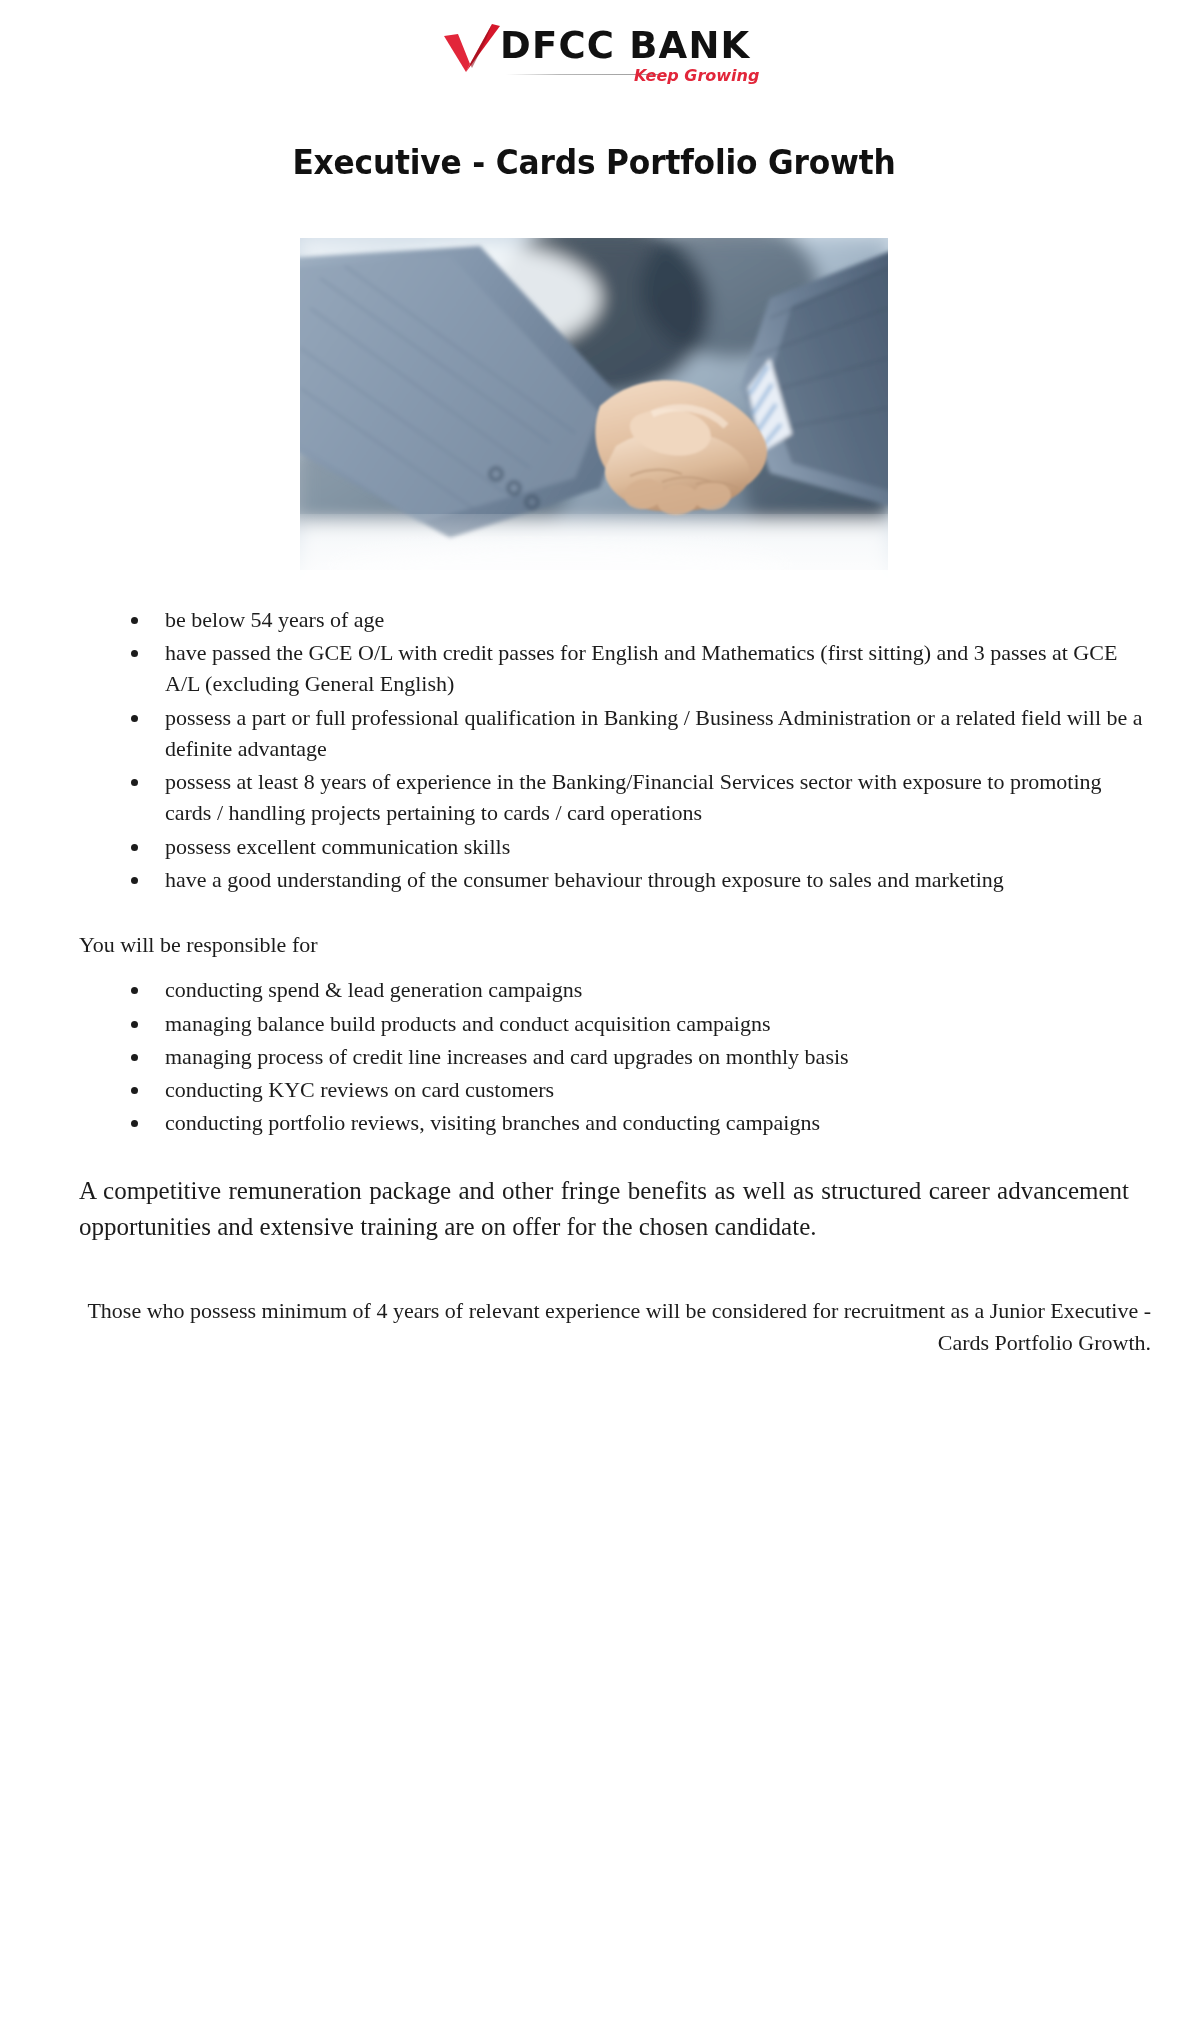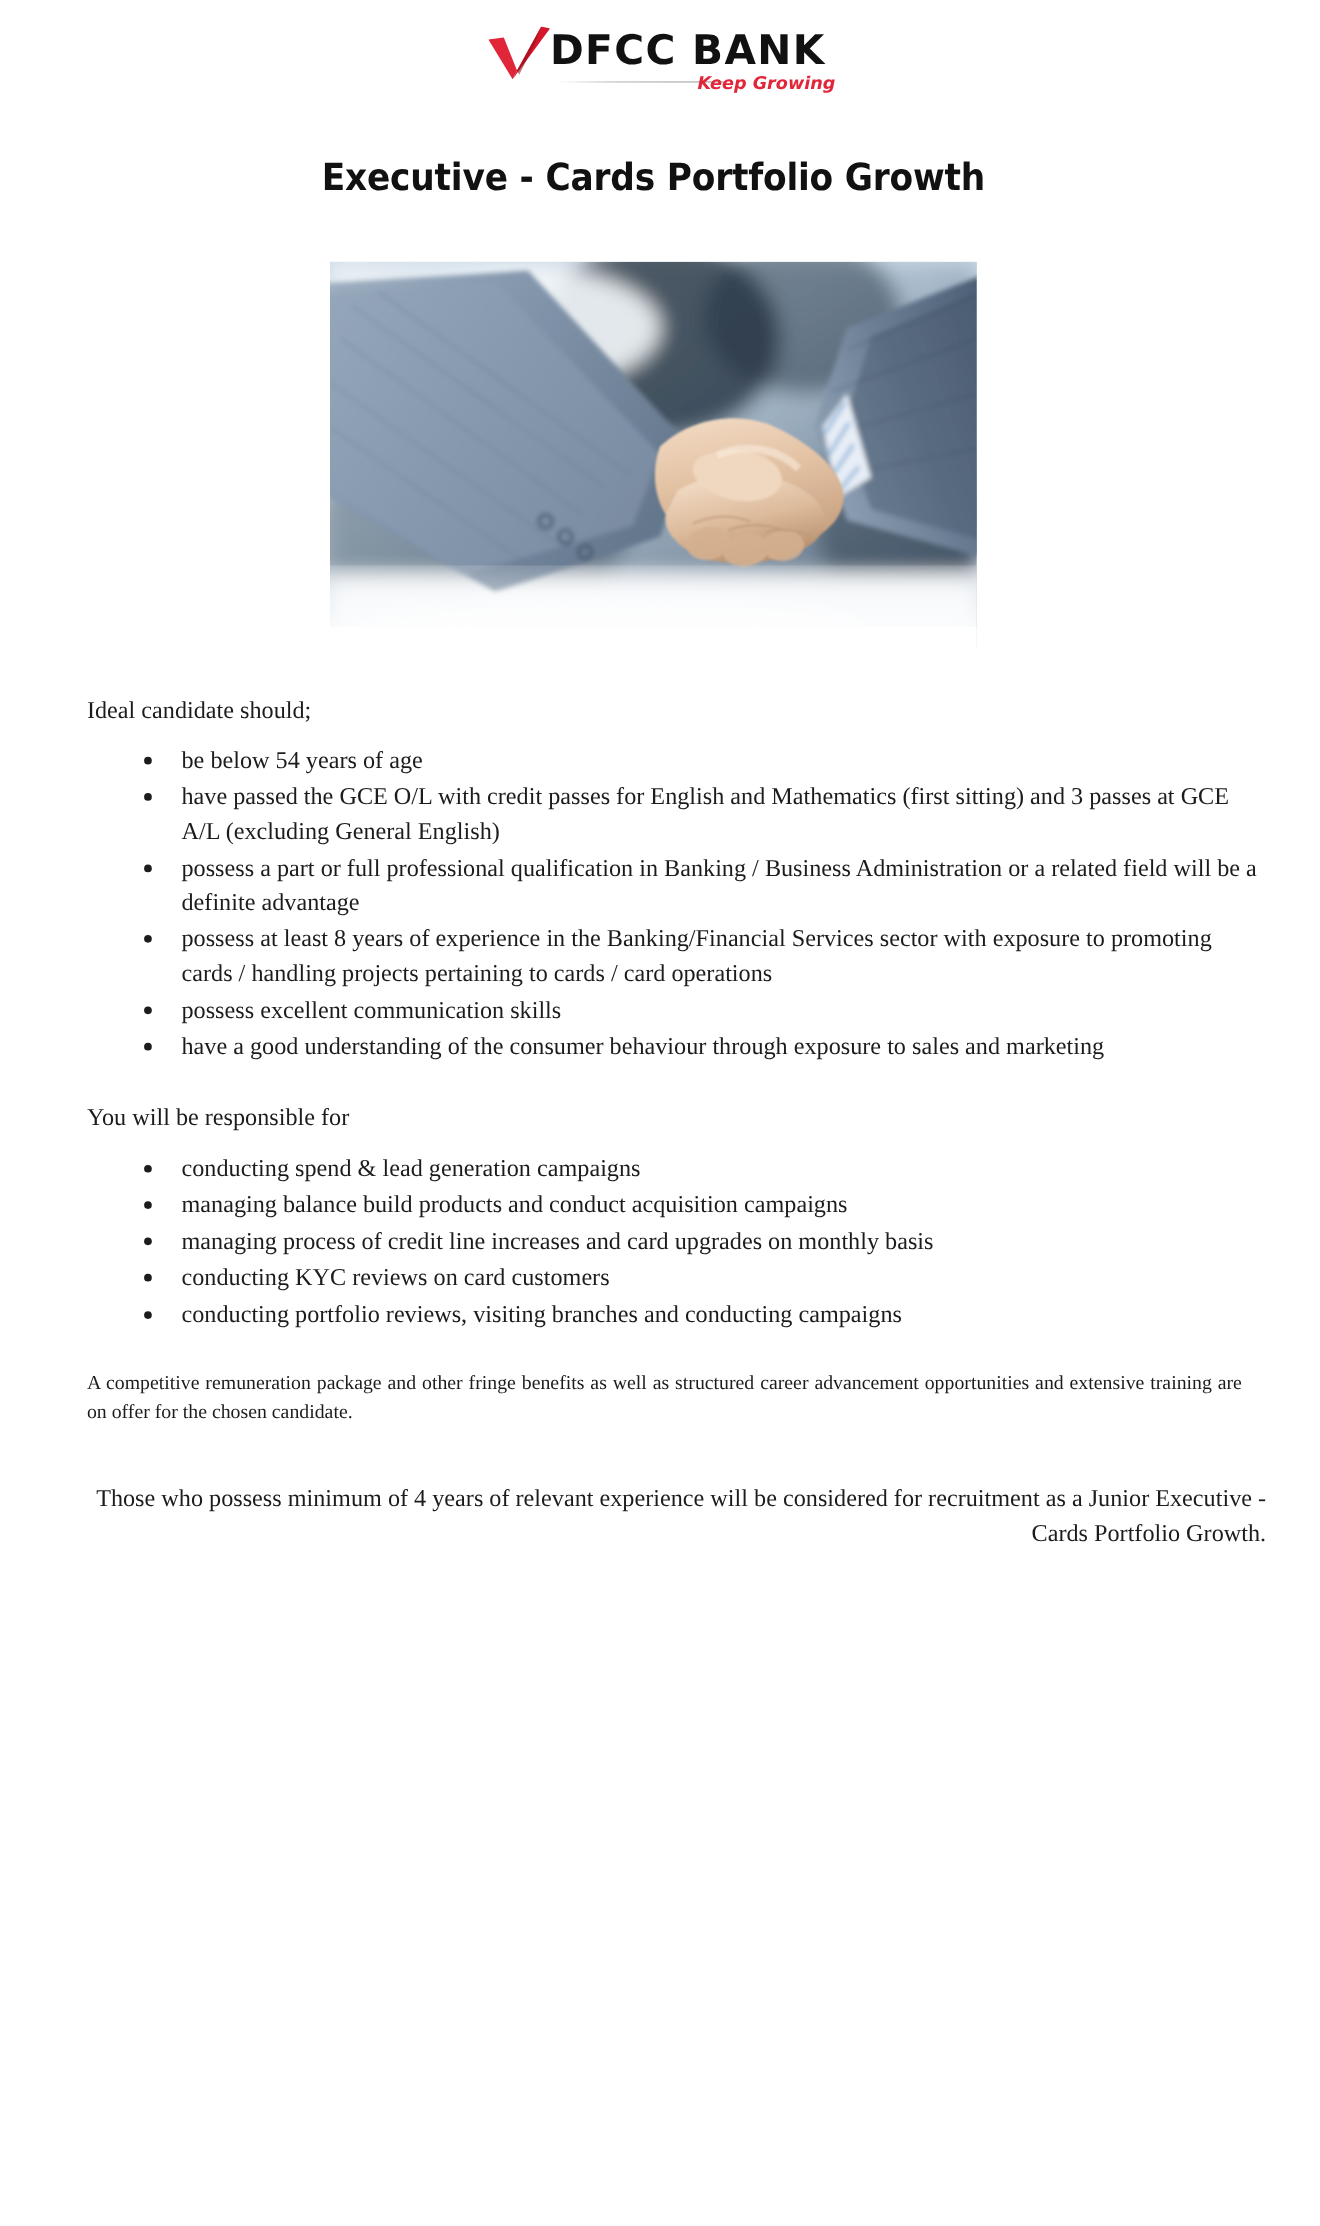--- a/index.html
+++ b/index.html
@@ -137,21 +137,21 @@
     border-radius: 50%;
     background: #1c1c1c;
   }
   .section-lead {
     margin-top: 34px;
     font-size: 22px;
   }
   .para {
     margin-top: 34px;
     text-align: justify;
-    font-size: 18px;
+    font-size: 25px;
     line-height: 1.45;
     padding-right: 22px;
   }
   .para-left {
     margin-top: 50px;
     text-align: right;
     font-size: 22px;
     line-height: 1.45;
   }
 
@@ -326,21 +326,20 @@
         <g filter="url(#blurbg)" opacity="0.5">
           <ellipse cx="260" cy="330" rx="230" ry="26" fill="#ffffff"></ellipse>
         </g>
         <rect x="0" y="332" width="588" height="20" fill="#ffffff" opacity="0.85"></rect>
       </svg>
     </div>
   </div>
 
   <div class="content">
 
-    <div class="lead">Ideal candidate should;</div>
 
     <ul class="bullets">
       <li>be below 54 years of age</li>
       <li>have passed the GCE O/L with credit passes for English and Mathematics (first sitting) and 3 passes at GCE A/L (excluding General English)</li>
       <li>possess a part or full professional qualification in Banking / Business Administration or a related field will be a definite advantage</li>
       <li>possess at least 8 years of experience in the Banking/Financial Services sector with exposure to promoting cards / handling projects pertaining to cards / card operations</li>
       <li>possess excellent communication skills</li>
       <li>have a good understanding of the consumer behaviour through exposure to sales and marketing</li>
     </ul>
 

